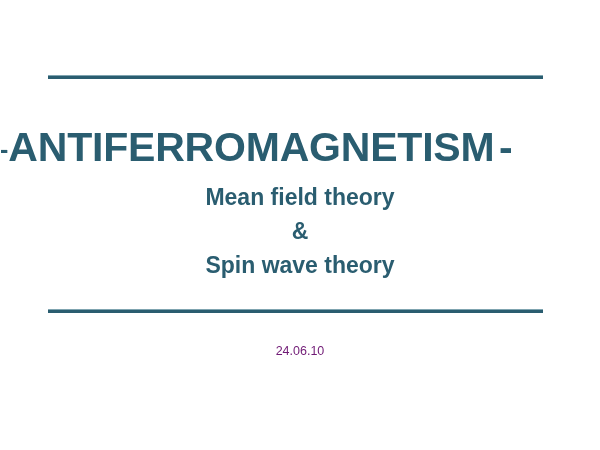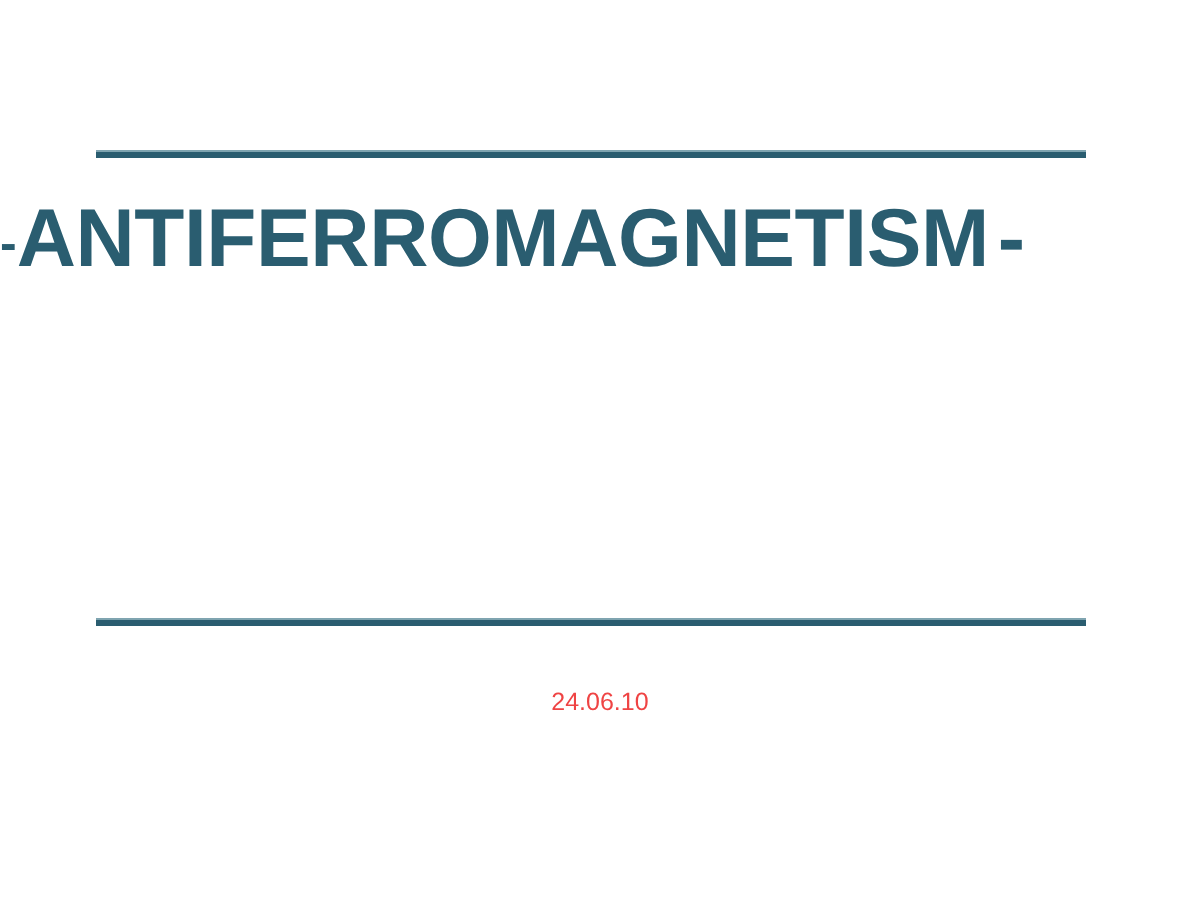--- a/index.html
+++ b/index.html
@@ -35,21 +35,21 @@
   }
   #rule-bottom {
     top: 309px;
     height: 3px;
     border-top: 1px solid #7fa4b0;
   }
 
   
   #title-block {
     position: absolute;
-    top: 96px;
+    top: 124px;
     left: 0;
     width: 488px;
     text-align: left;
     white-space: nowrap;
   }
   .title-dash-small {
     font-size: 25px;
     font-weight: bold;
     color: #2a5d70;
     letter-spacing: 0;
@@ -87,36 +87,41 @@
   #footer-block {
     position: absolute;
     top: 340px;
     left: 0;
     width: 600px;
     text-align: center;
   }
   .footer-line {
     font-size: 12.5px;
     font-weight: normal;
-    color: #ef4444;
+    color: #701a75;
     line-height: 22px;
     white-space: nowrap;
   }
 </style>
 </head>
 <body>
 
 <div id="slide">
 
   <div class="rule" id="rule-top"></div>
 
   <div id="title-block">
     <span class="title-dash-small">-</span><span class="title-main">ANTIFERROMAGNETISM</span> <span class="title-dash-big">-</span>
   </div>
 
+  <div id="subtitle-block">
+    <div class="subtitle-line">Mean field theory</div>
+    <div class="subtitle-line">&amp;</div>
+    <div class="subtitle-line">Spin wave theory</div>
+  </div>
 
   <div class="rule" id="rule-bottom"></div>
 
   <div id="footer-block">
     <div class="footer-line">24.06.10</div>
   </div>
 
 </div>
 
 </body></html>

